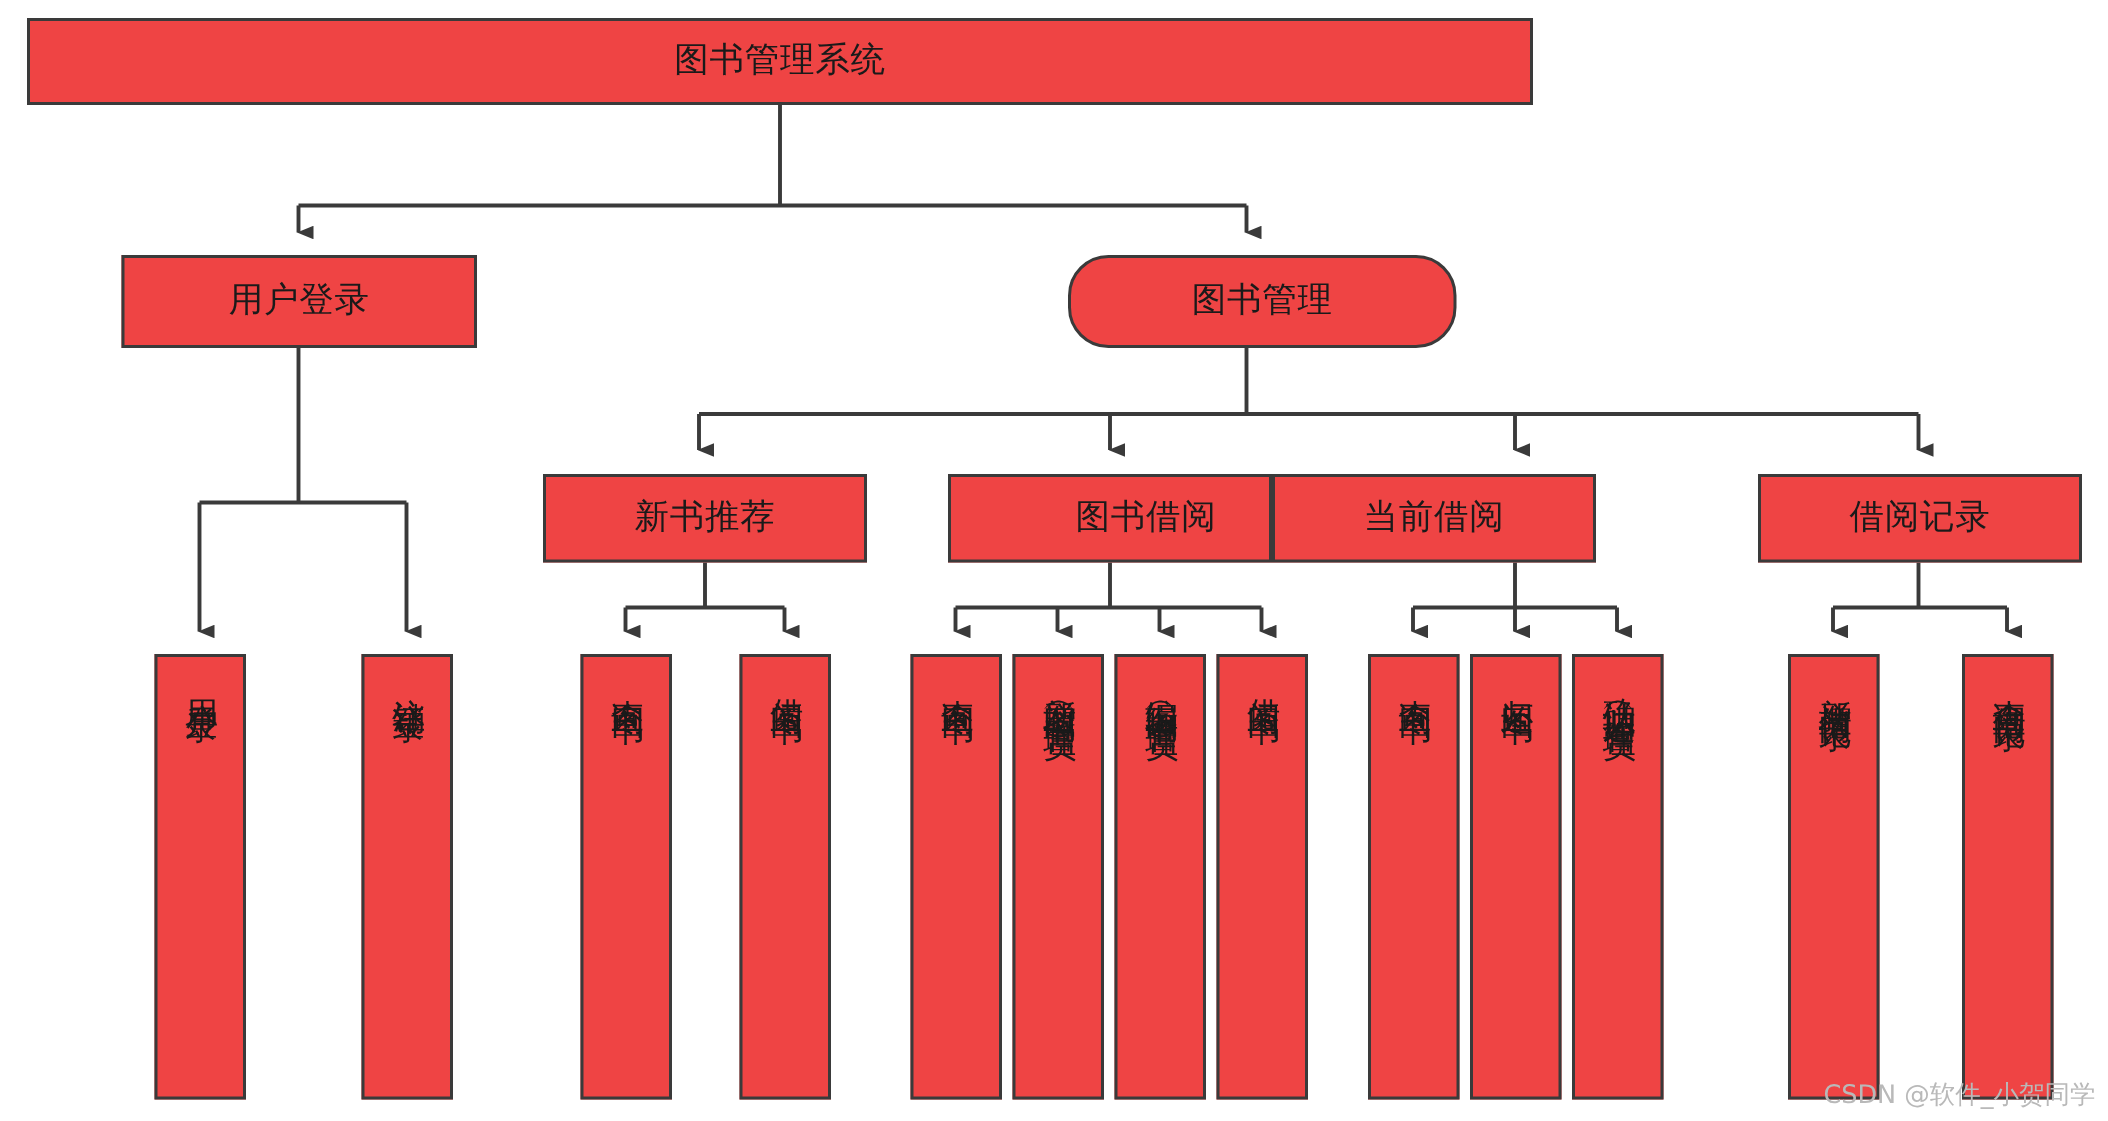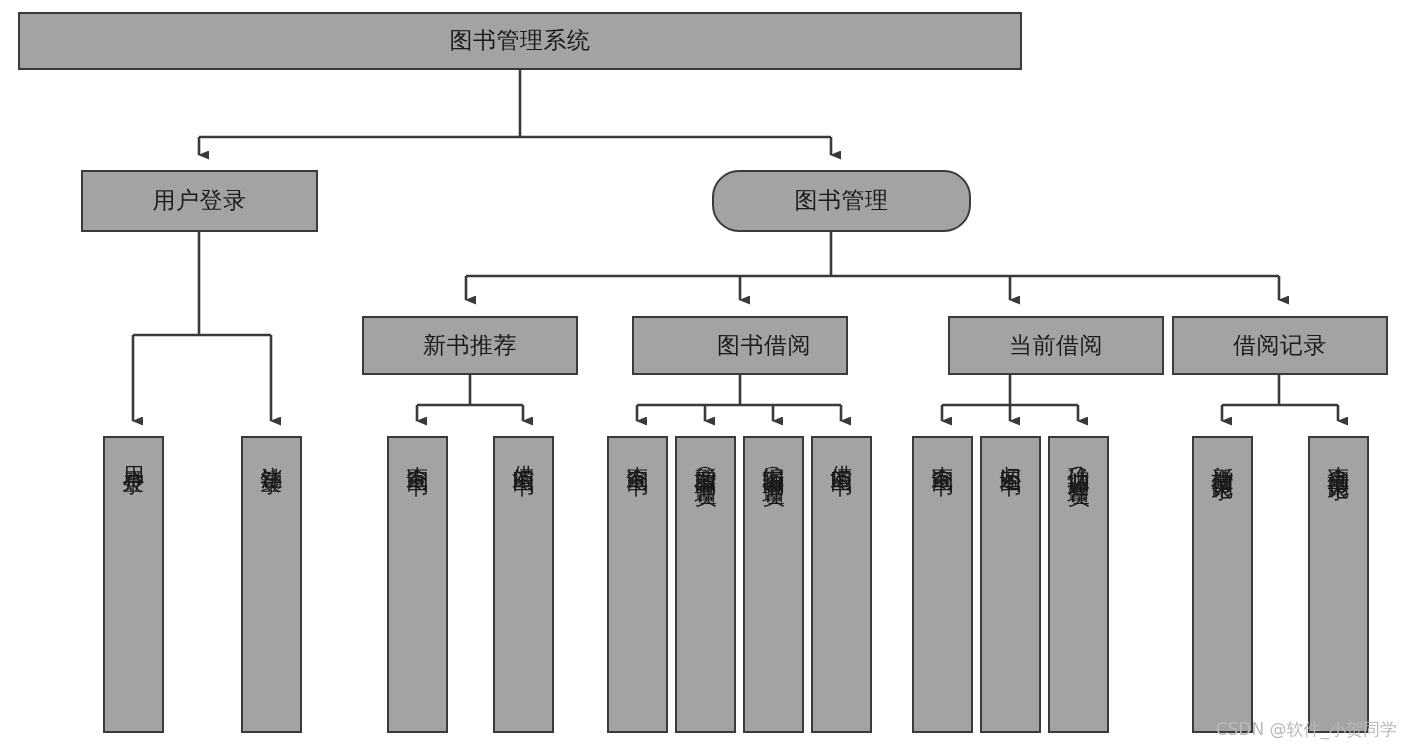--- a/index.html
+++ b/index.html
@@ -22,21 +22,21 @@
     position: absolute;
     left: 0;
     top: 0;
     width: 1405px;
     height: 747px;
     pointer-events: none;
   }
   .node {
     position: absolute;
     box-sizing: border-box;
-    background: #a3a3a3;
+    background: #ef4444;
     border: 2px solid #3a3a3a;
     display: flex;
     align-items: center;
     justify-content: center;
     z-index: 3;
   }
   .node-label {
     color: #1a1a1a;
     letter-spacing: 0.5px;
     line-height: 1.12;
@@ -140,21 +140,21 @@
   <div class="node horizontal" style="left:712px; top:170px; width:259px; height:62px;border-radius:27px;">
     <span class="node-label">图书管理</span>
   </div>
 
   <div class="node horizontal" style="left:362px; top:316px; width:216px; height:59px;">
     <span class="node-label">新书推荐</span>
   </div>
   <div class="node horizontal" style="left:632px; top:316px; width:216px; height:59px;padding-left:48px;">
     <span class="node-label">图书借阅</span>
   </div>
-  <div class="node horizontal" style="left:948px; top:316px; width:216px; height:59px;">
+  <div class="node horizontal" style="left:848px; top:316px; width:216px; height:59px;">
     <span class="node-label">当前借阅</span>
   </div>
   <div class="node horizontal" style="left:1172px; top:316px; width:216px; height:59px;">
     <span class="node-label">借阅记录</span>
   </div>
 
   <div class="node leaf" style="left:103px; top:436px; width:61px; height:297px;">
     <span class="node-label">用户登录</span>
   </div>
   <div class="node leaf" style="left:241px; top:436px; width:61px; height:297px;">

